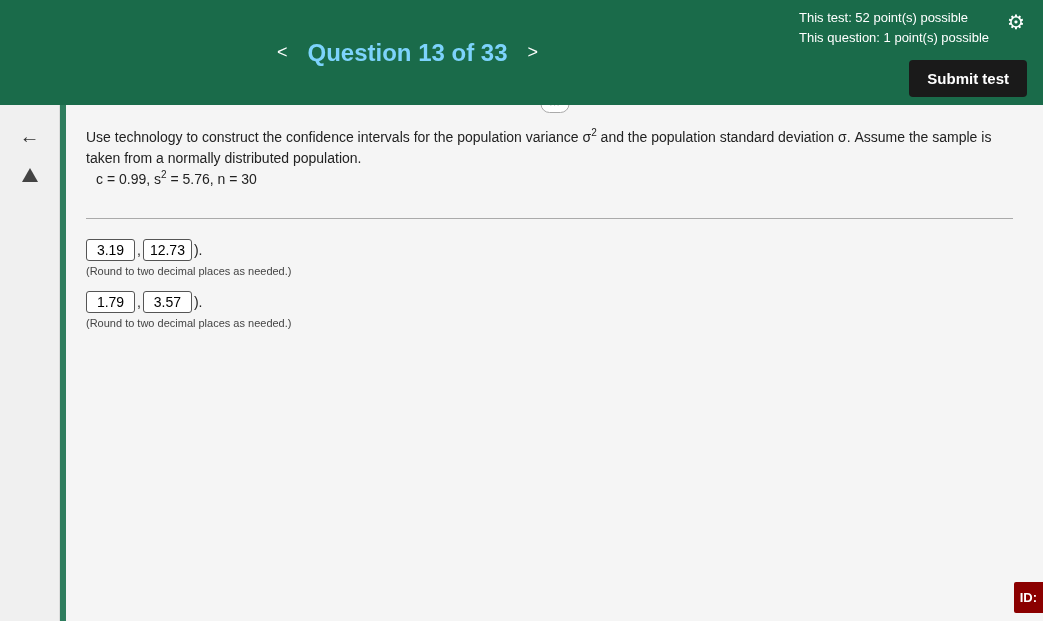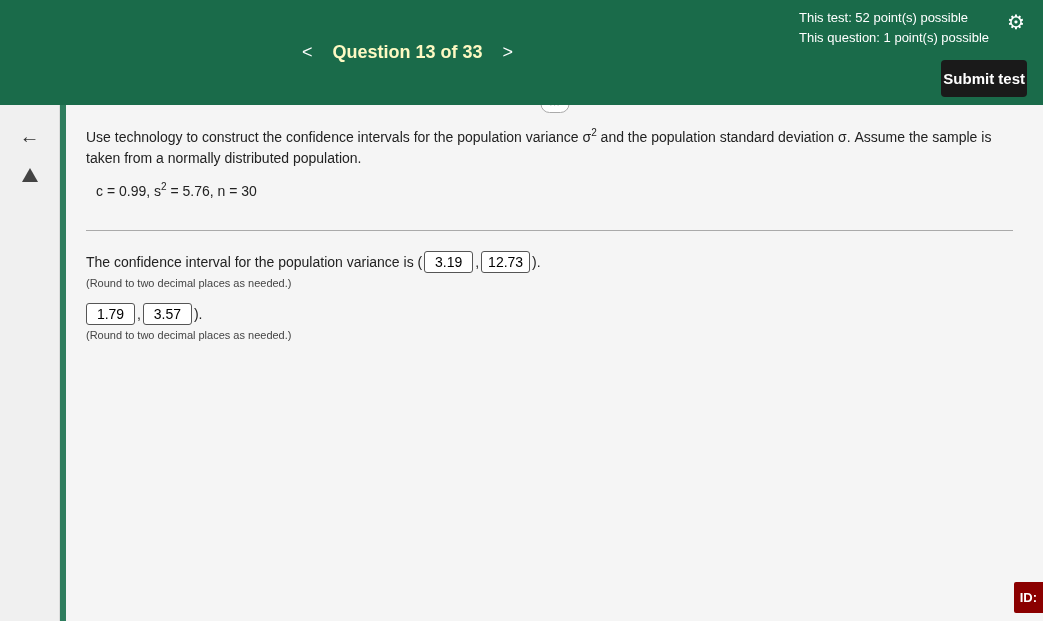--- a/index.html
+++ b/index.html
@@ -43,23 +43,23 @@
       color: white;
       font-size: 18px;
       cursor: pointer;
       background: none;
       border: none;
       color: white;
       padding: 4px 8px;
     }
 
     .question-label {
-      font-size: 18px;
+      font-size: 24px;
       font-weight: bold;
-      color: #fef9c3;
+      color: #7dd3fc;
     }
 
     .header-right {
       display: flex;
       flex-direction: column;
       align-items: flex-end;
       gap: 13px;
     }
 
     .header-right-top {
@@ -81,21 +81,21 @@
       font-size: 20px;
       cursor: pointer;
       padding: 2px;
     }
 
     .submit-btn {
       background: #1a1a1a;
       color: white;
       border: none;
       border-radius: 4px;
-      padding: 10px 2px;
+      padding: 10px 18px;
       font-size: 15px;
       font-weight: bold;
       cursor: pointer;
       white-space: nowrap;
     }
 
     
     .main {
       display: flex;
       flex: 1;
@@ -142,21 +142,20 @@
       background: #f5f5f5;
       padding: 20px 30px 20px 20px;
       overflow-y: auto;
       position: relative;
     }
 
     .question-text {
       font-size: 14px;
       color: #222;
       line-height: 1.5;
-      margin-bottom: 12px;
     }
 
     .given-values {
       font-size: 14px;
       color: #222;
       margin-bottom: 32px;
       margin-left: 10px;
     }
 
     .divider {
@@ -270,21 +269,20 @@
     <p class="given-values">
       c = 0.99, s<sup>2</sup> = 5.76, n = 30
     </p>
 
     <hr class="divider">
     <button class="ellipsis-btn">···</button>
 
     <div class="answer-section">
 
       <div class="answer-line">
-        <span>The confidence interval for the population variance is (</span>
         <input class="input-box" type="text" value="3.19" style="">
         <span>,</span>
         <input class="input-box" type="text" value="12.73" style="">
         <span>).</span>
       </div>
       <div class="answer-line-sub">(Round to two decimal places as needed.)</div>
 
       <div class="answer-line">
         <input class="input-box" type="text" value="1.79" style="">
         <span>,</span>

